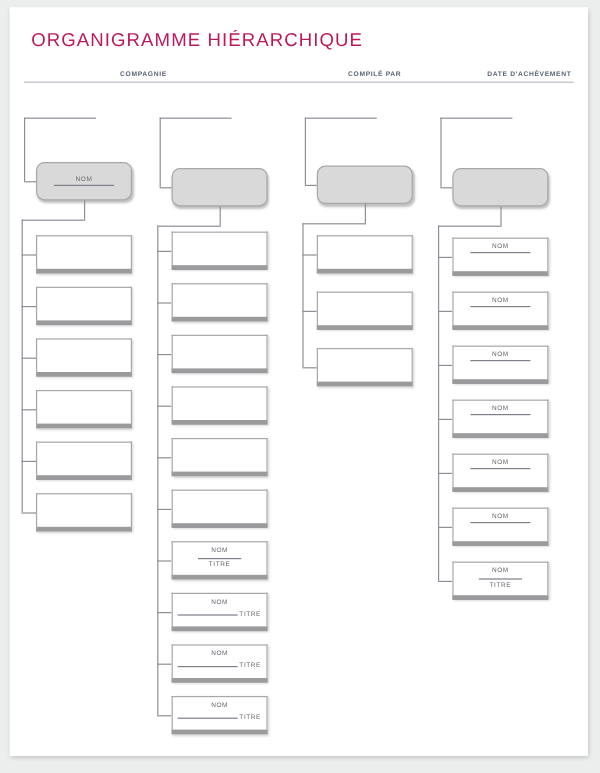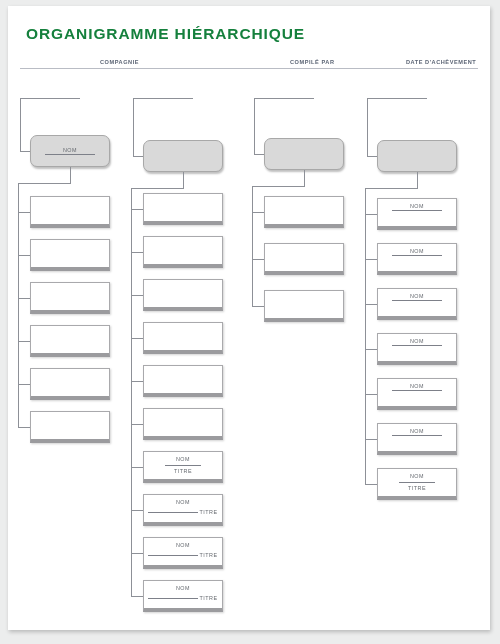--- a/index.html
+++ b/index.html
@@ -23,22 +23,22 @@
     height: 624px;
     background: #ffffff;
     box-shadow: 1px 2px 4px rgba(0,0,0,0.22);
   }
   .doc-title {
     position: absolute;
     left: 18px;
     top: 19px;
     font-size: 15.5px;
     letter-spacing: 0.9px;
-    color: #15803d;
-    font-weight: 700;
+    color: #be185d;
+    font-weight: 400;
     white-space: nowrap;
   }
   .hdr-rule {
     position: absolute;
     left: 12px;
     top: 62px;
     width: 458px;
     height: 1px;
     background: #b9bcc4;
   }

